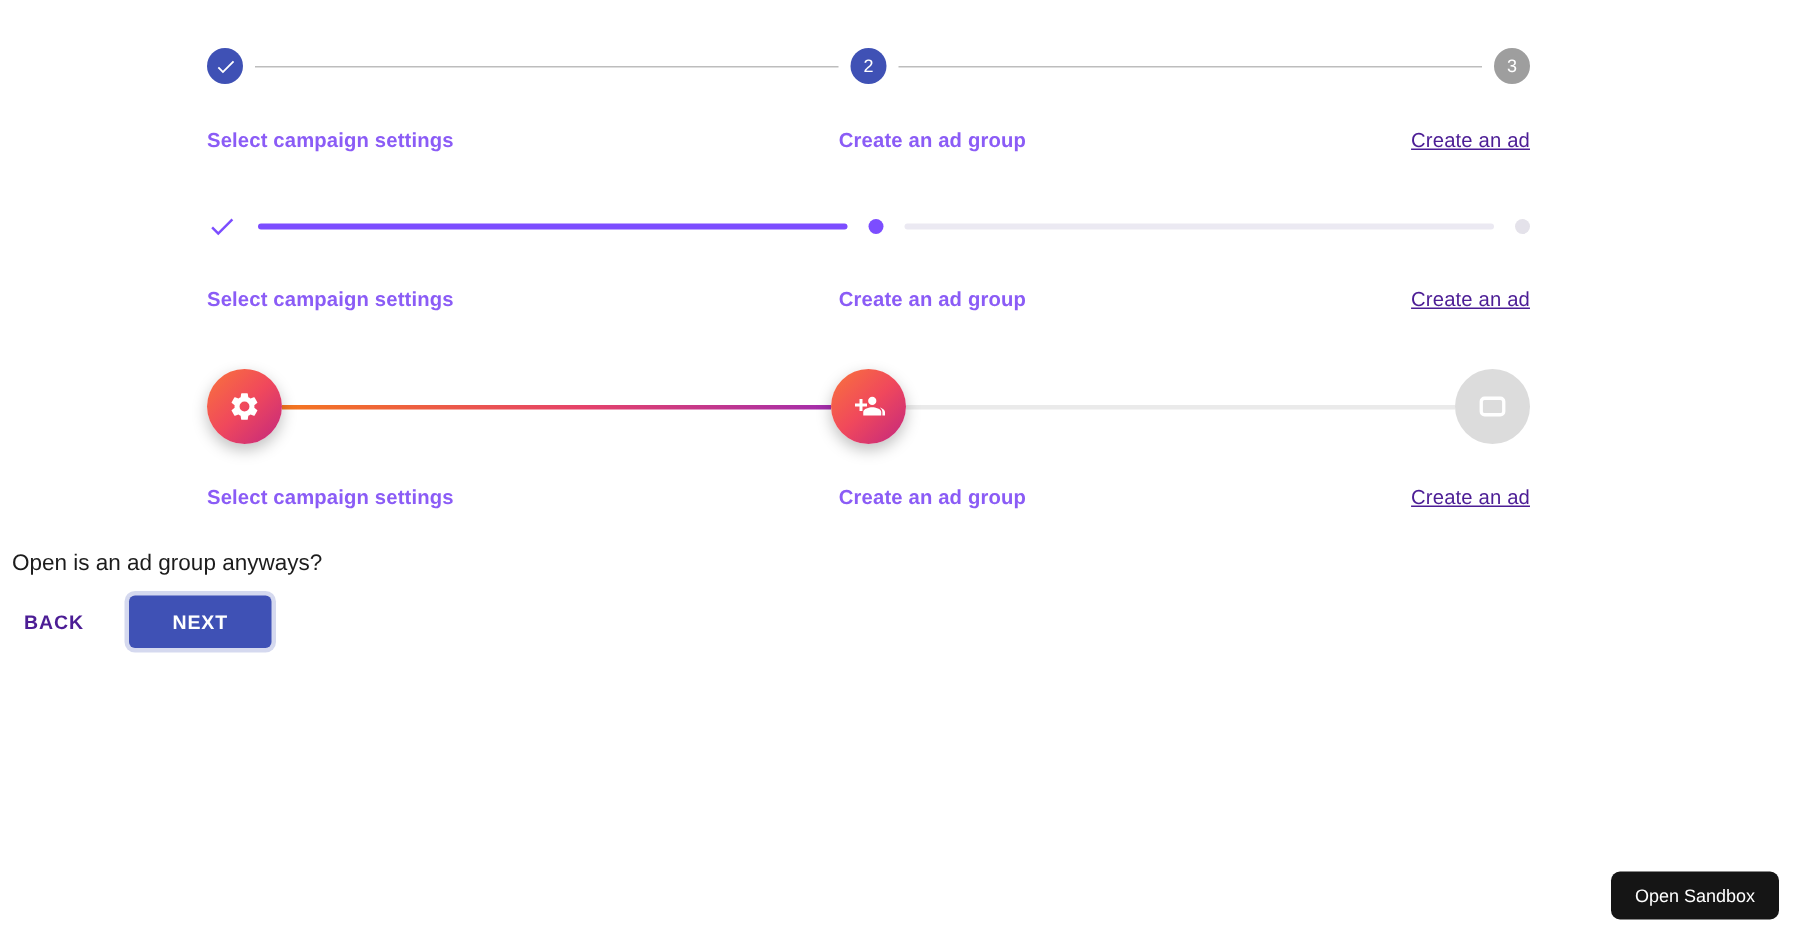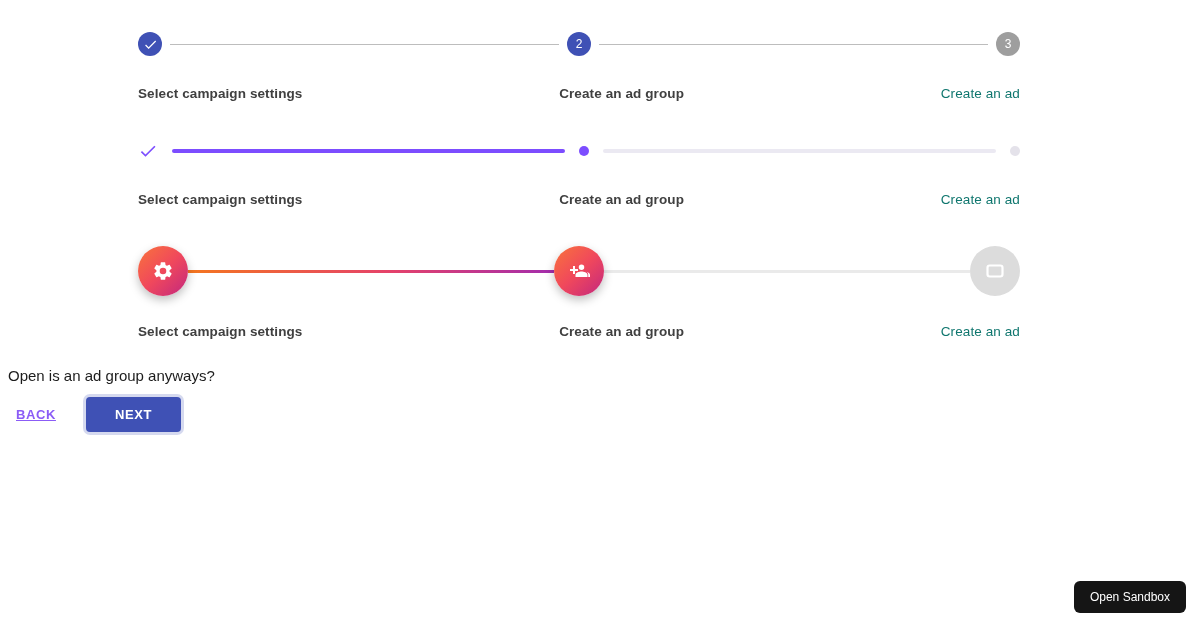--- a/index.html
+++ b/index.html
@@ -45,28 +45,29 @@
   }
   .labels-row {
     position: relative;
     display: flex;
     justify-content: space-between;
     margin-top: 0px;
   }
   .step-label {
     font-size: 13.5px;
     font-weight: bold;
-    color: #404040;
+    color: #8b5cf6;
     letter-spacing: 0.1px;
     white-space: nowrap;
     line-height: 16px;
   }
   .step-label.muted {
-    color: #0f766e;
+    color: #4c1d95;
     font-weight: normal;
+    text-decoration: underline;
   }
   .label-left   { text-align: left; }
   .label-center { text-align: right; }
   .label-right  { text-align: right; }
 
   
   #stepper-basic { top: 24px; }
   #stepper-basic .step-circle {
     width: 24px;
     height: 24px;
@@ -164,23 +165,22 @@
     font-family: "Liberation Sans", sans-serif;
     font-size: 13px;
     font-weight: bold;
     letter-spacing: 0.6px;
     border: 0;
     cursor: pointer;
     border-radius: 4px;
   }
   .btn-text {
     background: transparent;
-    color: #8b5cf6;
+    color: #4c1d95;
     padding: 8px 8px;
-    text-decoration: underline;
   }
   .btn-primary {
     background: #3f51b5;
     color: #ffffff;
     padding: 10px 29px;
     box-shadow: 0 0 0 3px rgba(63, 81, 181, 0.22);
   }
 
   
   .sandbox-badge {

